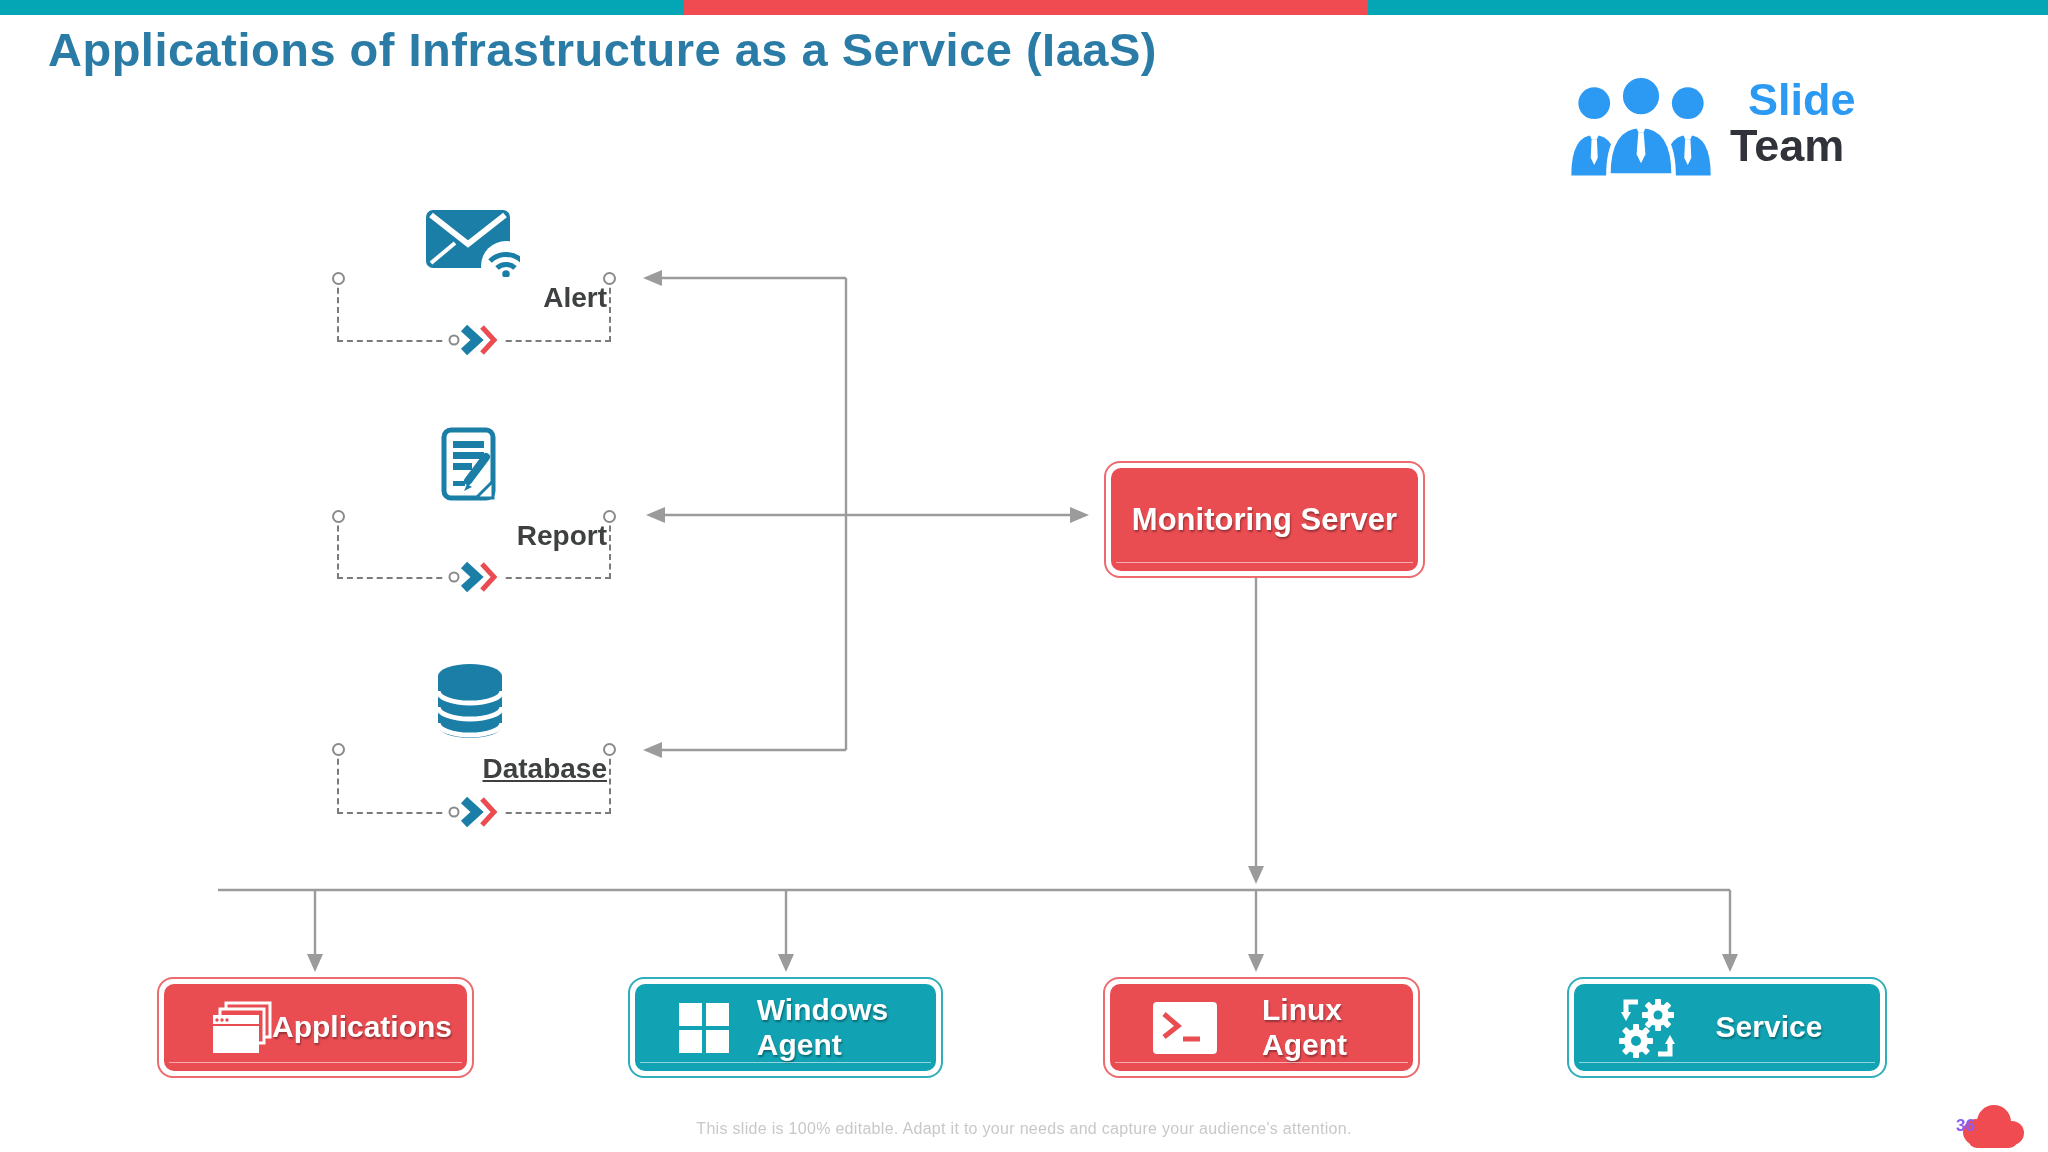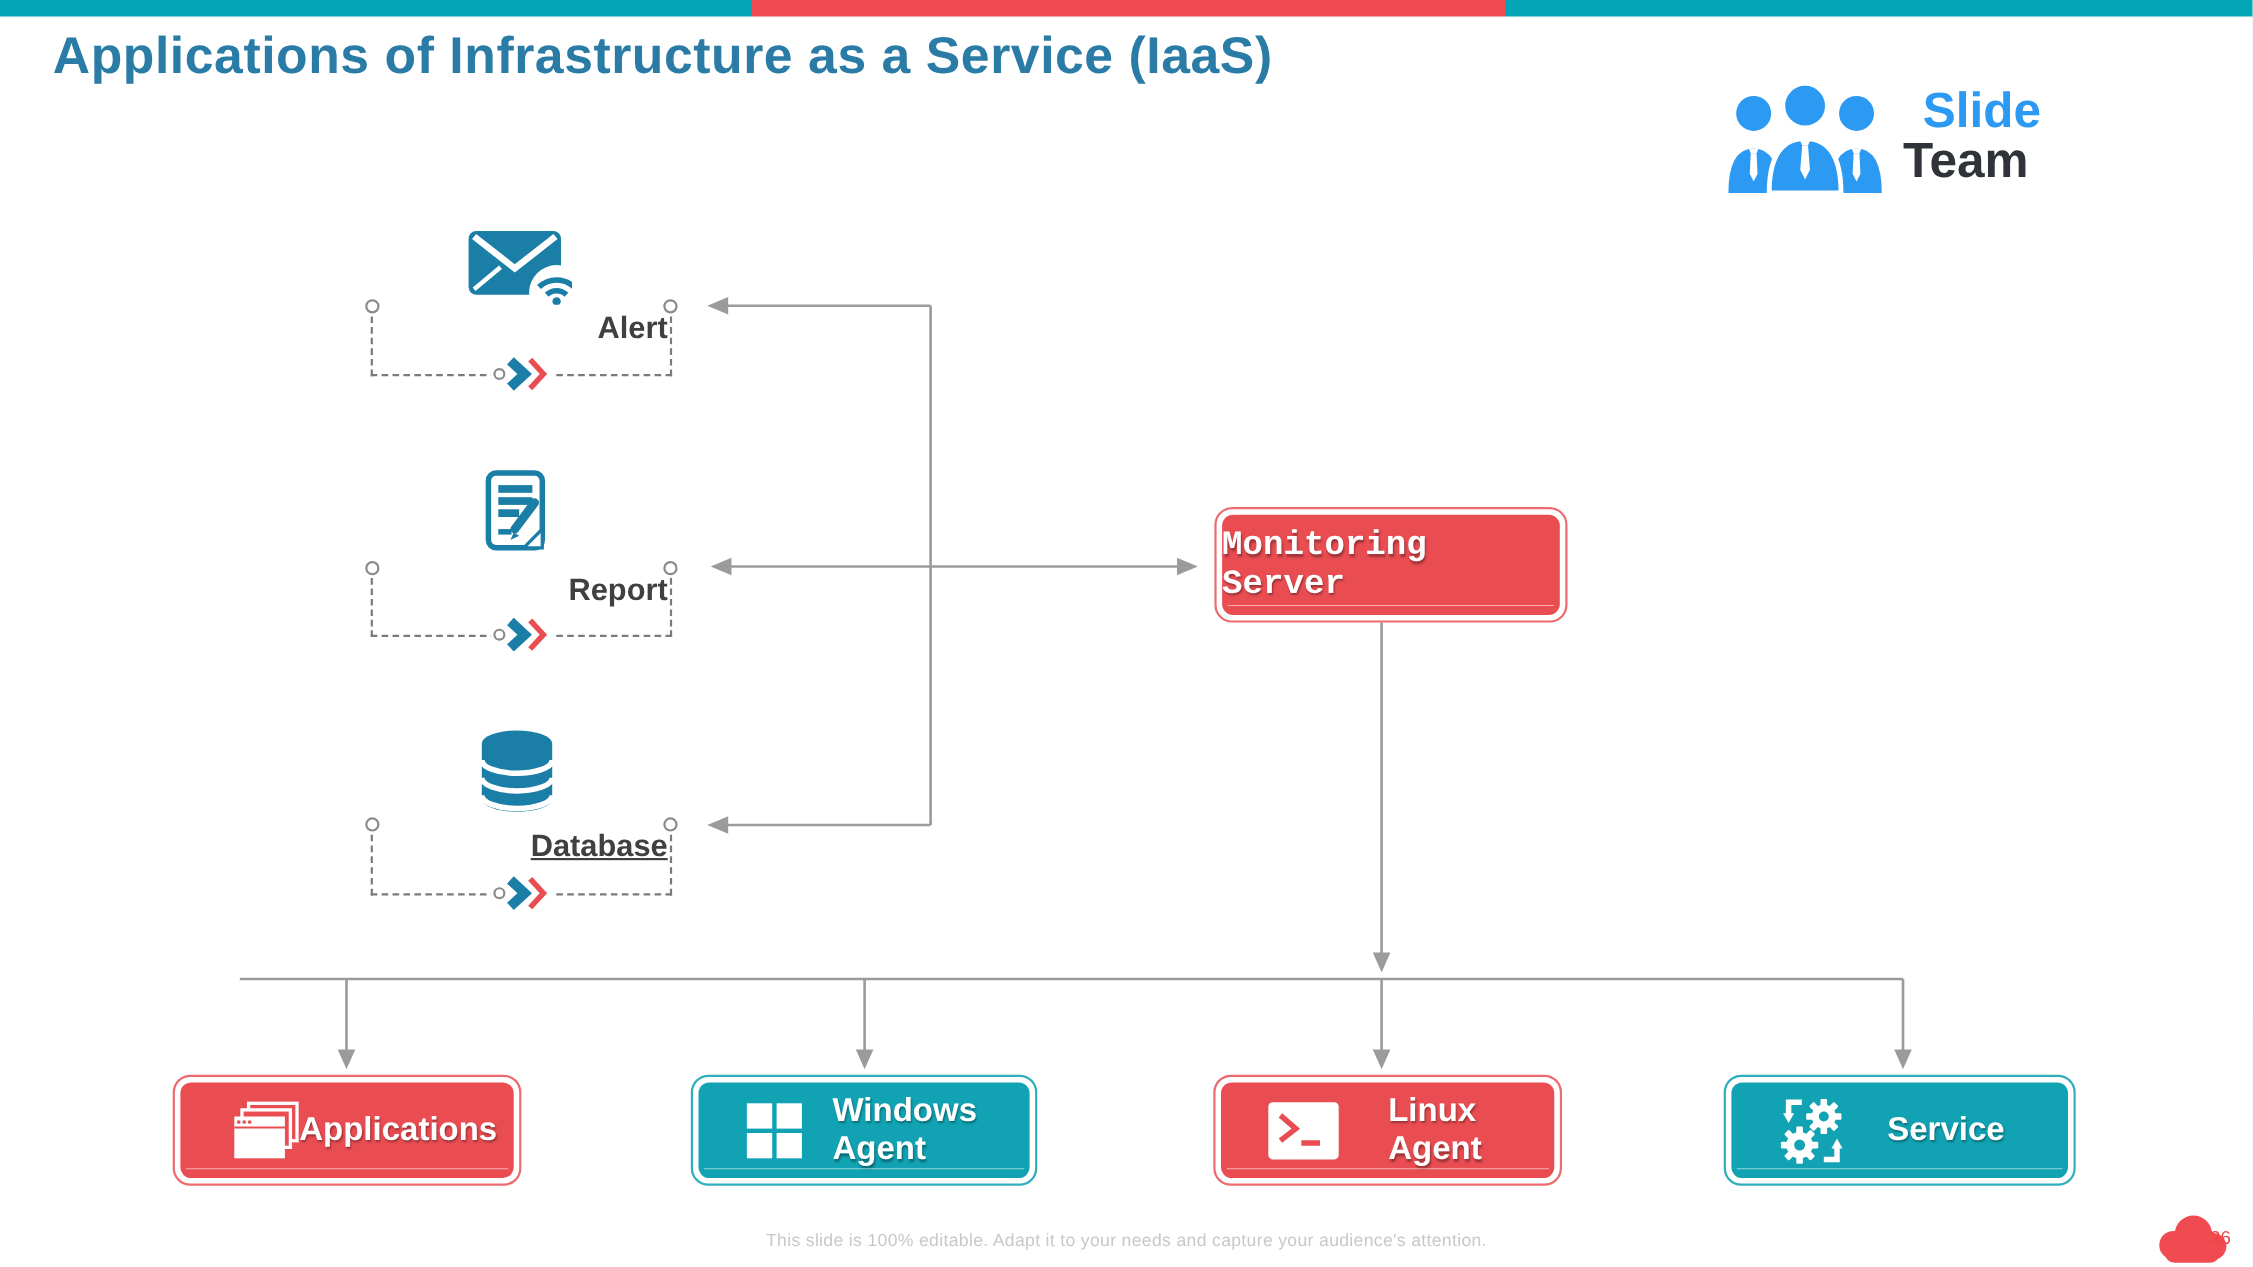--- a/index.html
+++ b/index.html
@@ -36,35 +36,35 @@
   
   .node{position:absolute;z-index:5;background:#fff;border-radius:16px;padding:5px;box-sizing:border-box;}
   .node.red{border:2px solid #ED6A6E;}
   .node.teal{border:2px solid #2FAEBC;}
   .node-inner{width:100%;height:100%;border-radius:10px;position:relative;
     display:flex;align-items:center;color:#fff;font-weight:bold;}
   .node.red  .node-inner{background:#E94D52;}
   .node.teal .node-inner{background:#11A3B3;}
   .node-inner::after{content:"";position:absolute;left:5px;right:5px;bottom:8px;
     border-top:1.5px solid rgba(255,255,255,.55);}
-  .server{left:1104px;top:461px;width:321px;height:105px;font-family:Liberation Mono, monospace;}
+  .server{left:1104px;top:461px;width:321px;height:117px;}
   .server .node-inner{justify-content:center;font-size:31px;}
   .server-label{text-shadow:1px 2px 2px rgba(0,0,0,.35);}
   .agent{top:977px;height:101px;}
   .agent .agent-ic{margin-left:42px;flex:0 0 auto;display:flex;align-items:center;}
   .agent .agent-label{flex:1;display:flex;justify-content:center;margin-right:22px;
     font-size:30px;line-height:1.15;text-shadow:1px 2px 2px rgba(0,0,0,.35);}
   .agent .agent-label span{white-space:pre-line;text-align:left;}
 
   
   .footer{position:absolute;left:0;top:1120px;width:2048px;text-align:center;
     font-size:16px;color:#C8C8CA;letter-spacing:.3px;z-index:3;}
   .badge{position:absolute;left:1956px;top:1102px;z-index:6;}
-  .badge-num{position:absolute;left:0;top:14px;width:72px;text-align:right;
-    color:#ef4444;font-size:17px;font-weight:normal;}
+  .badge-num{position:absolute;left:0;top:14px;width:72px;text-align:left;
+    color:#8b5cf6;font-size:17px;font-weight:bold;}
 </style>
 </head>
 <body>
 
 <div class="slide">
 
   <div class="topbar"></div>
 
   <div class="title">Applications of Infrastructure as a Service (IaaS)</div>
 

